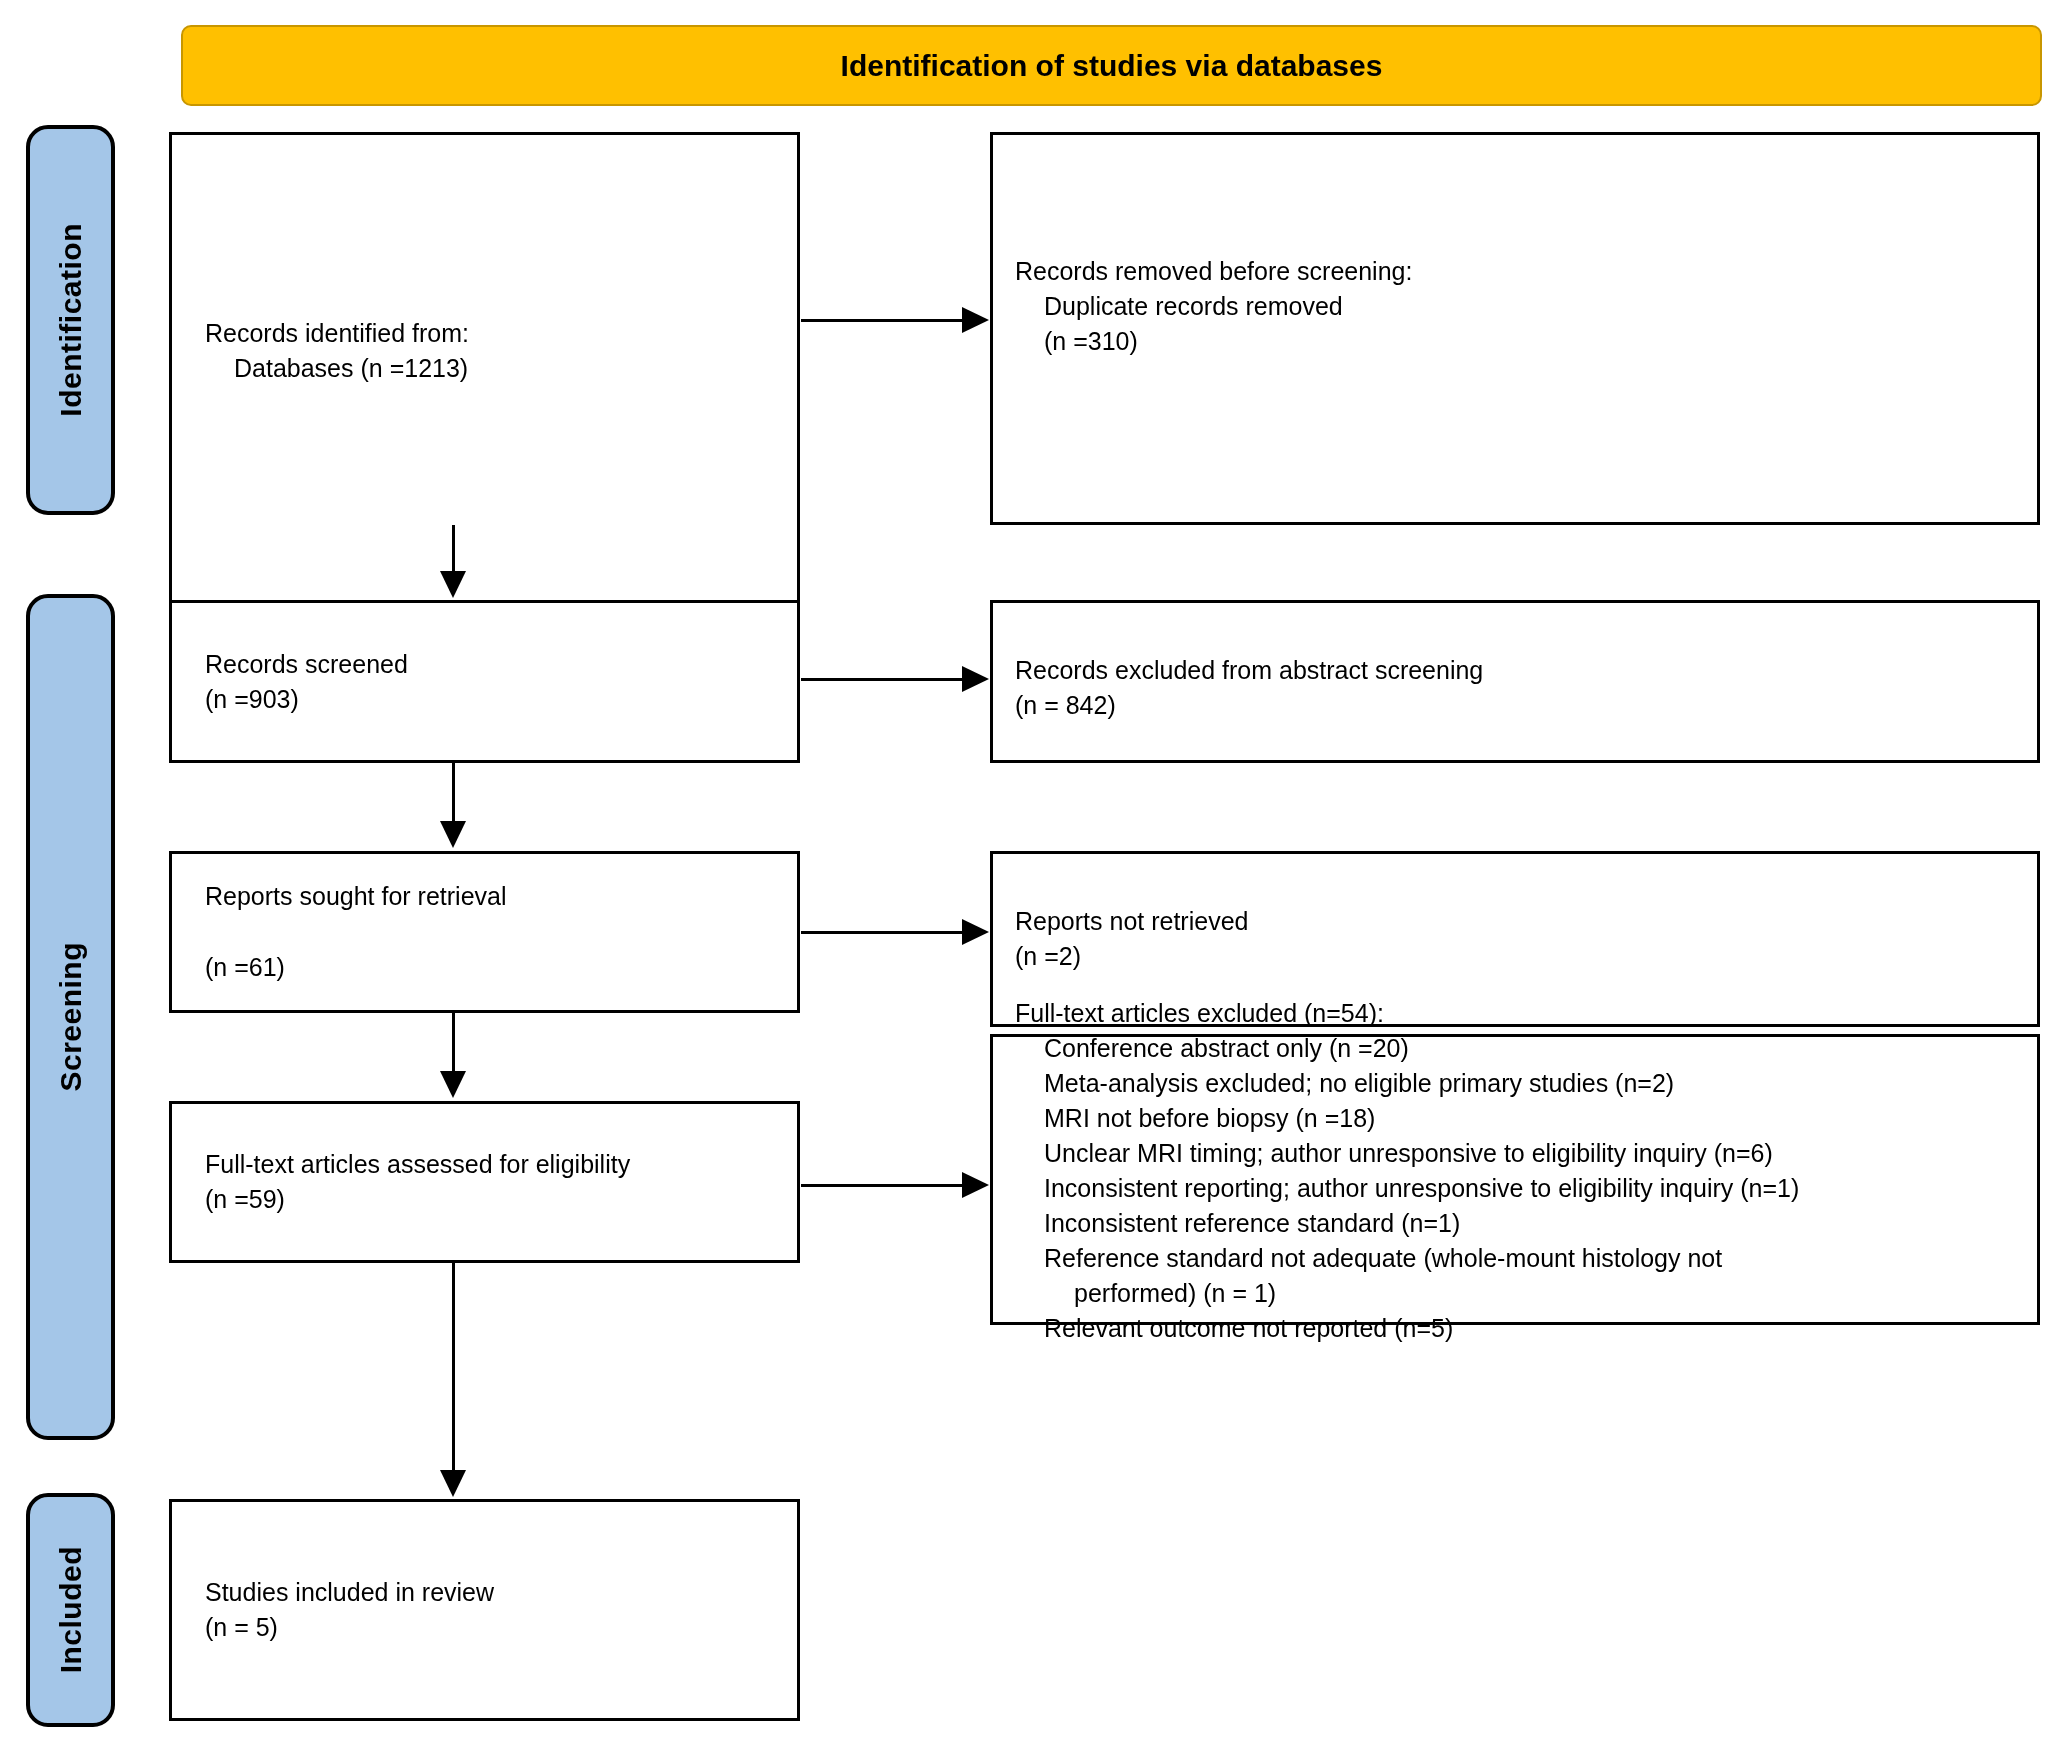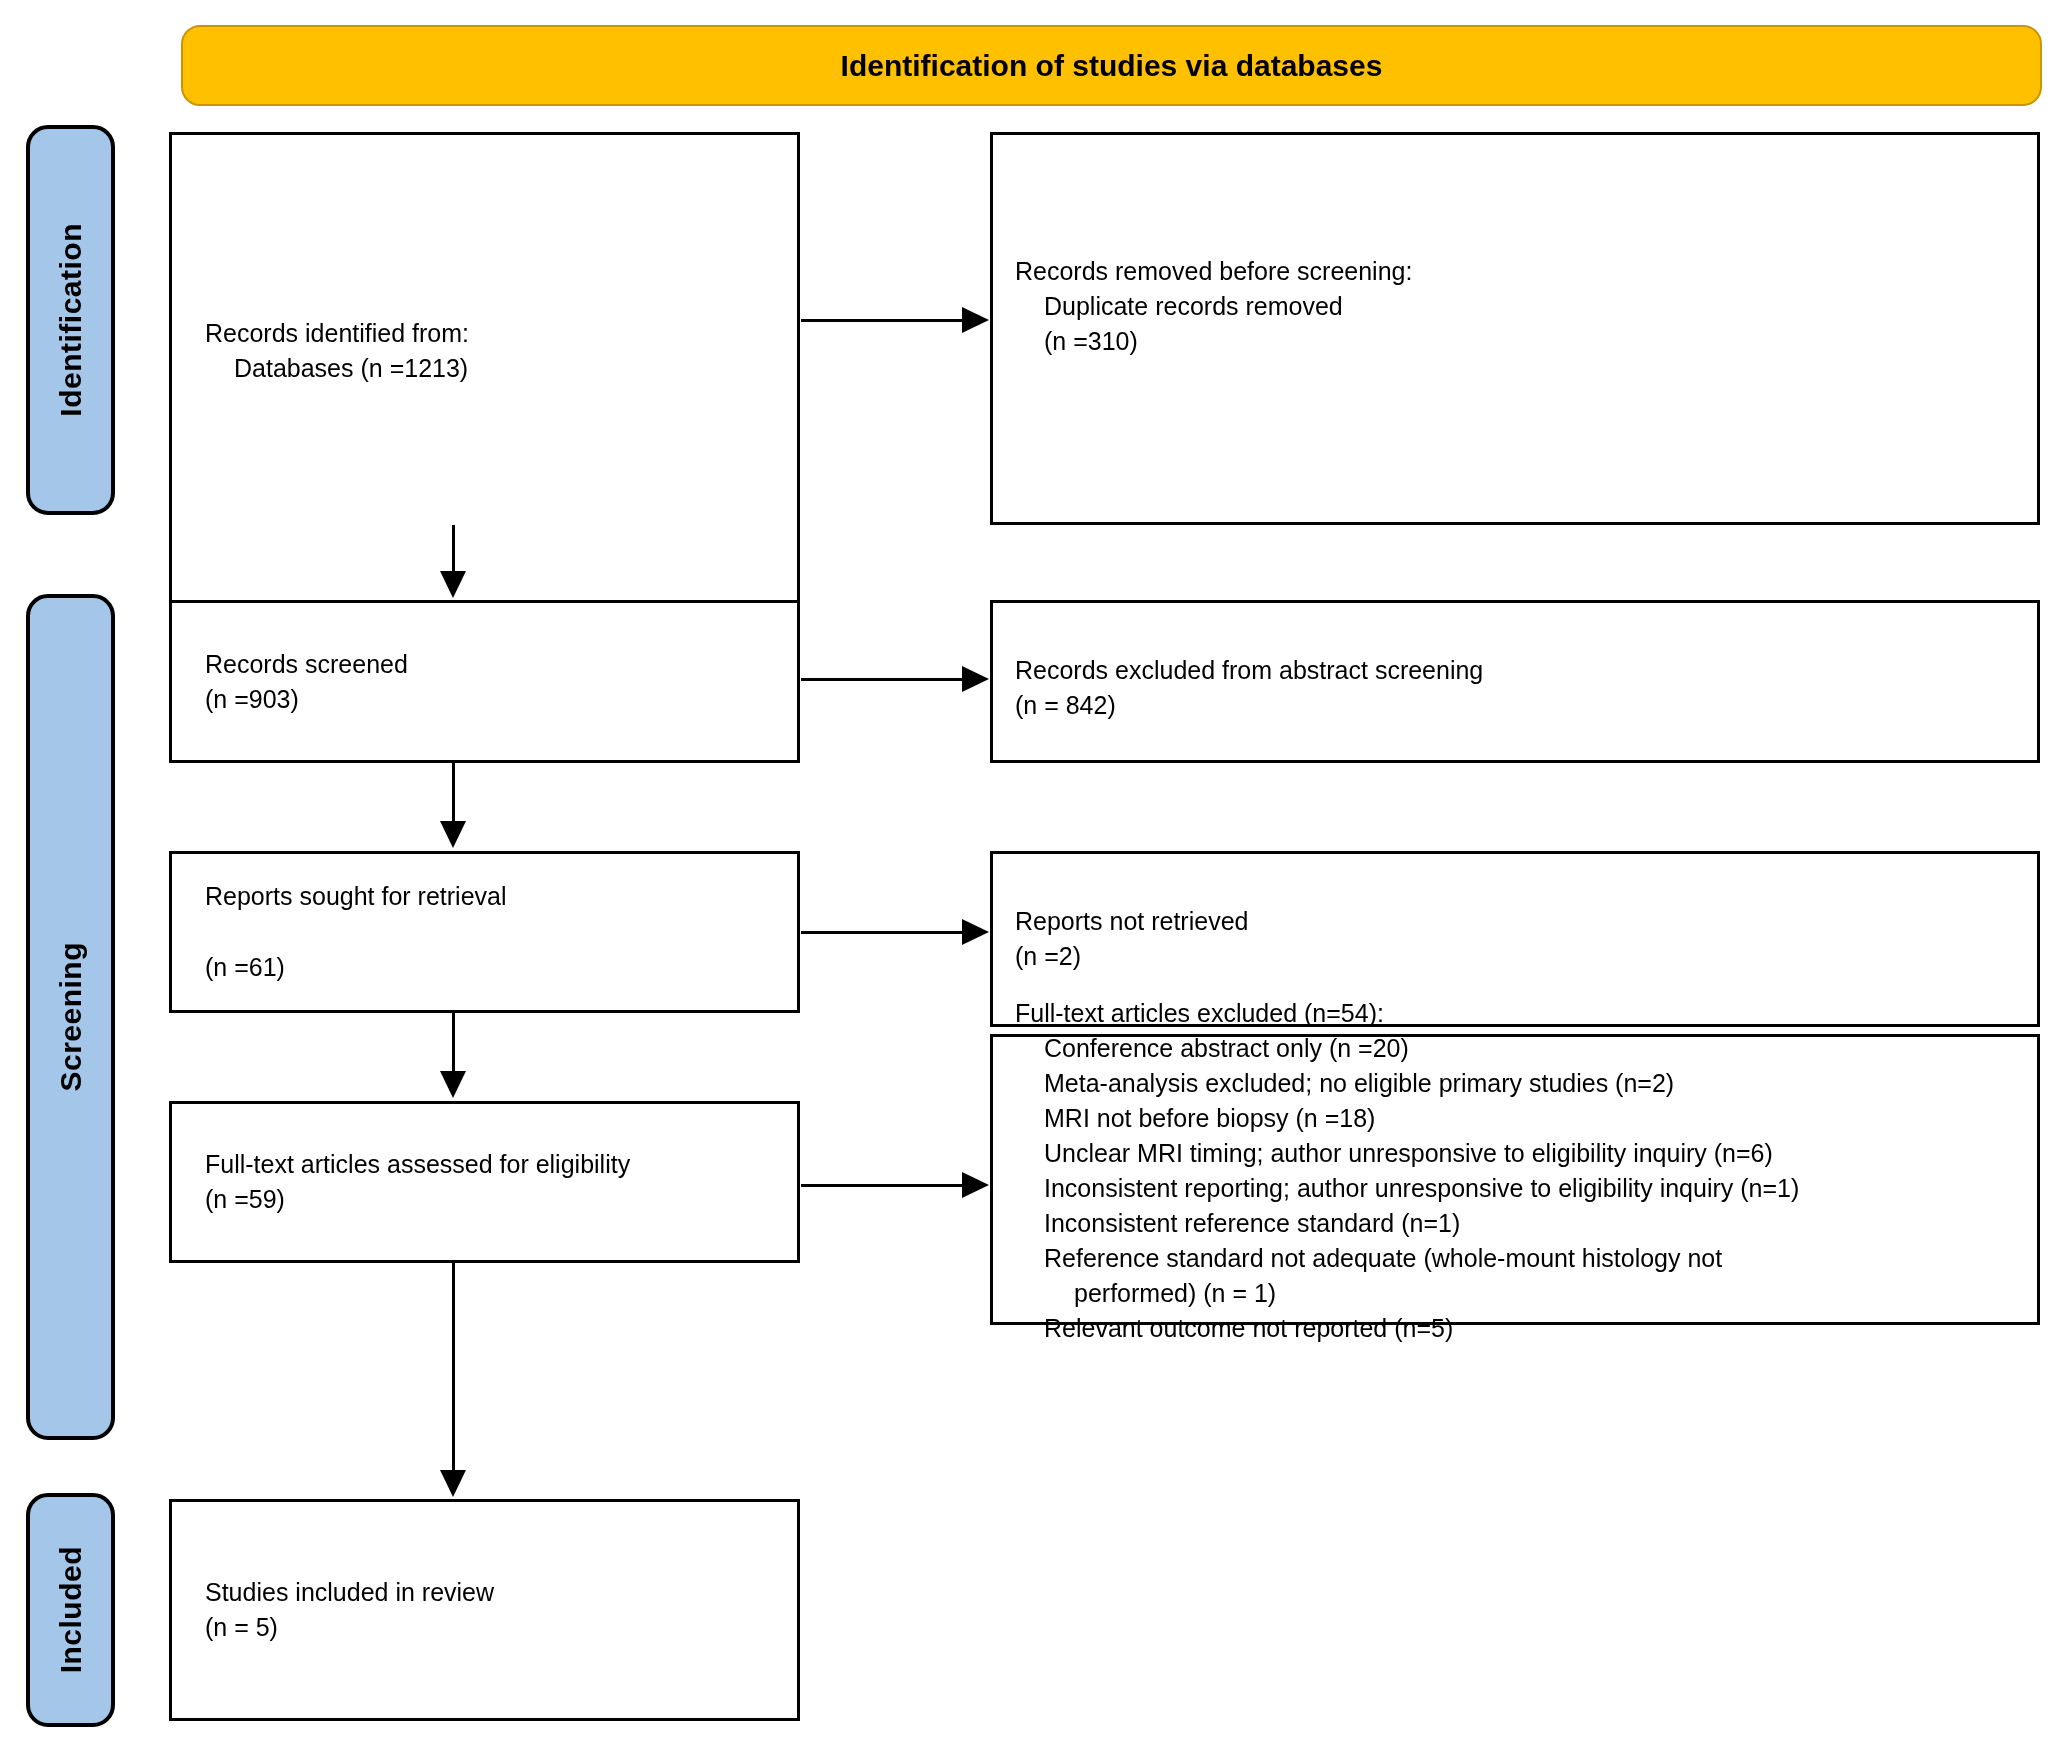--- a/index.html
+++ b/index.html
@@ -15,21 +15,21 @@
     background: #ffffff;
     overflow: hidden;
   }
   
   .banner {
     position: absolute;
     left: 181px; top: 25px;
     width: 1861px; height: 81px;
     background: #FFC000;
     border: 2.7px solid #C89600;
-    border-radius: 19px;
+    border-radius: 10px;
     box-sizing: border-box;
     display: flex; align-items: center; justify-content: center;
     font-size: 30px; font-weight: bold; color: #000000;
   }
   
   .side {
     position: absolute;
     left: 26px; width: 89px;
     background: #A4C6E8;
     border: 4.4px solid #000000;

